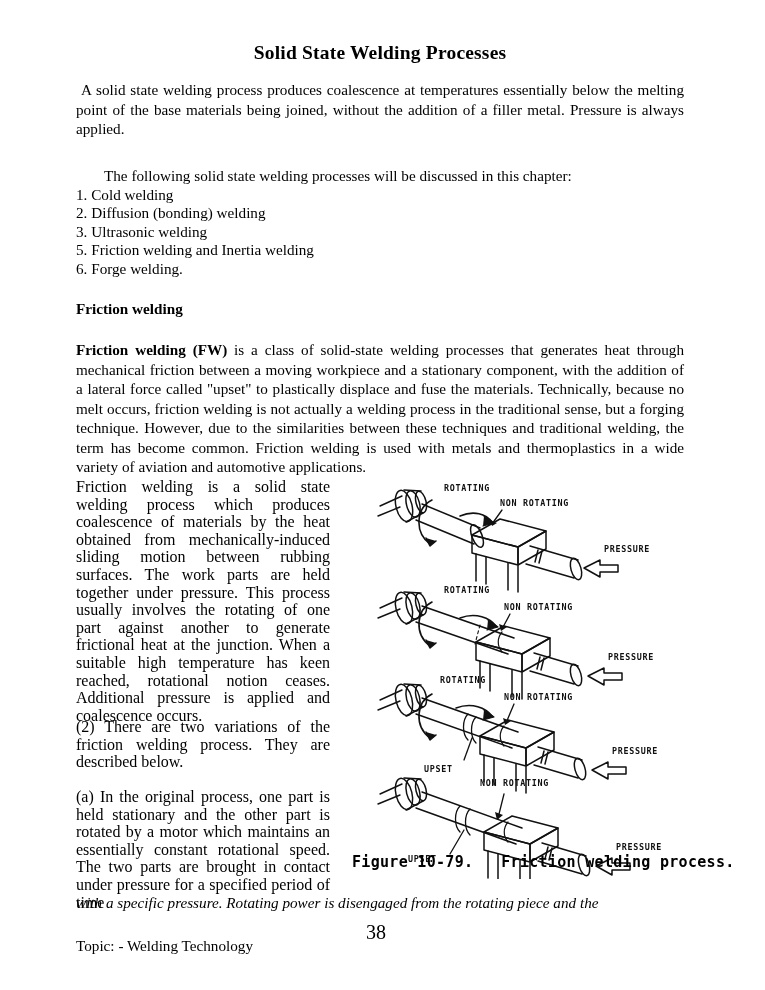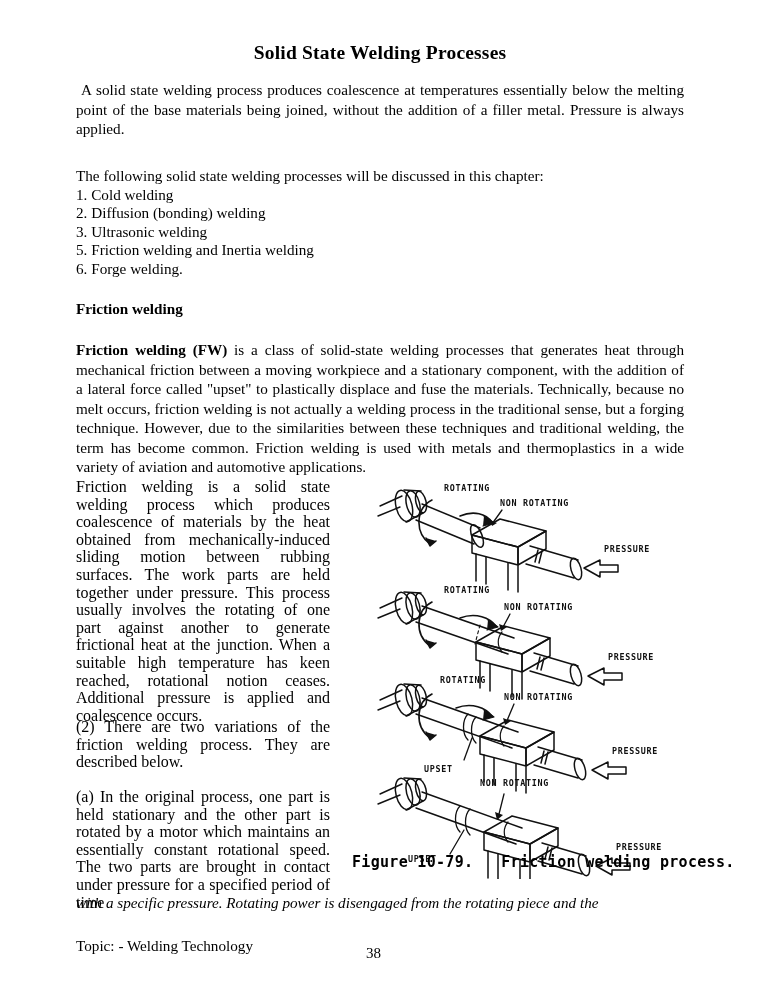--- a/index.html
+++ b/index.html
@@ -47,21 +47,21 @@
   .para-intro { top: 80px; text-indent: 5px; }
 
   .list-block {
     position: absolute;
     left: 76px;
     width: 608px;
     font-size: 15.2px;
     line-height: 18.6px;
     text-align: left;
   }
-  .list-block .lead { display: block; }
+  .list-block .lead { display: block; margin-left: 28px; }
   .list-block .li { display: block; }
 
   .sub-head {
     position: absolute;
     left: 76px;
     top: 300px;
     font-size: 15.2px;
     font-weight: bold;
   }
 
@@ -91,22 +91,22 @@
     font-size: 15.2px;
     line-height: 17.6px;
     text-align: justify;
     text-justify: inter-word;
   }
   .tail-line > span { display: inline-block; width: 100%; font-style: italic; }
 
   .page-number {
     position: absolute;
     left: 366px;
-    top: 945px;
-    font-size: 15px;
+    top: 924px;
+    font-size: 20px;
     line-height: 17px;
   }
 
   
   .footer-left {
     position: absolute;
     left: 76px;
     top: 937px;
     font-size: 15.2px;
   }

